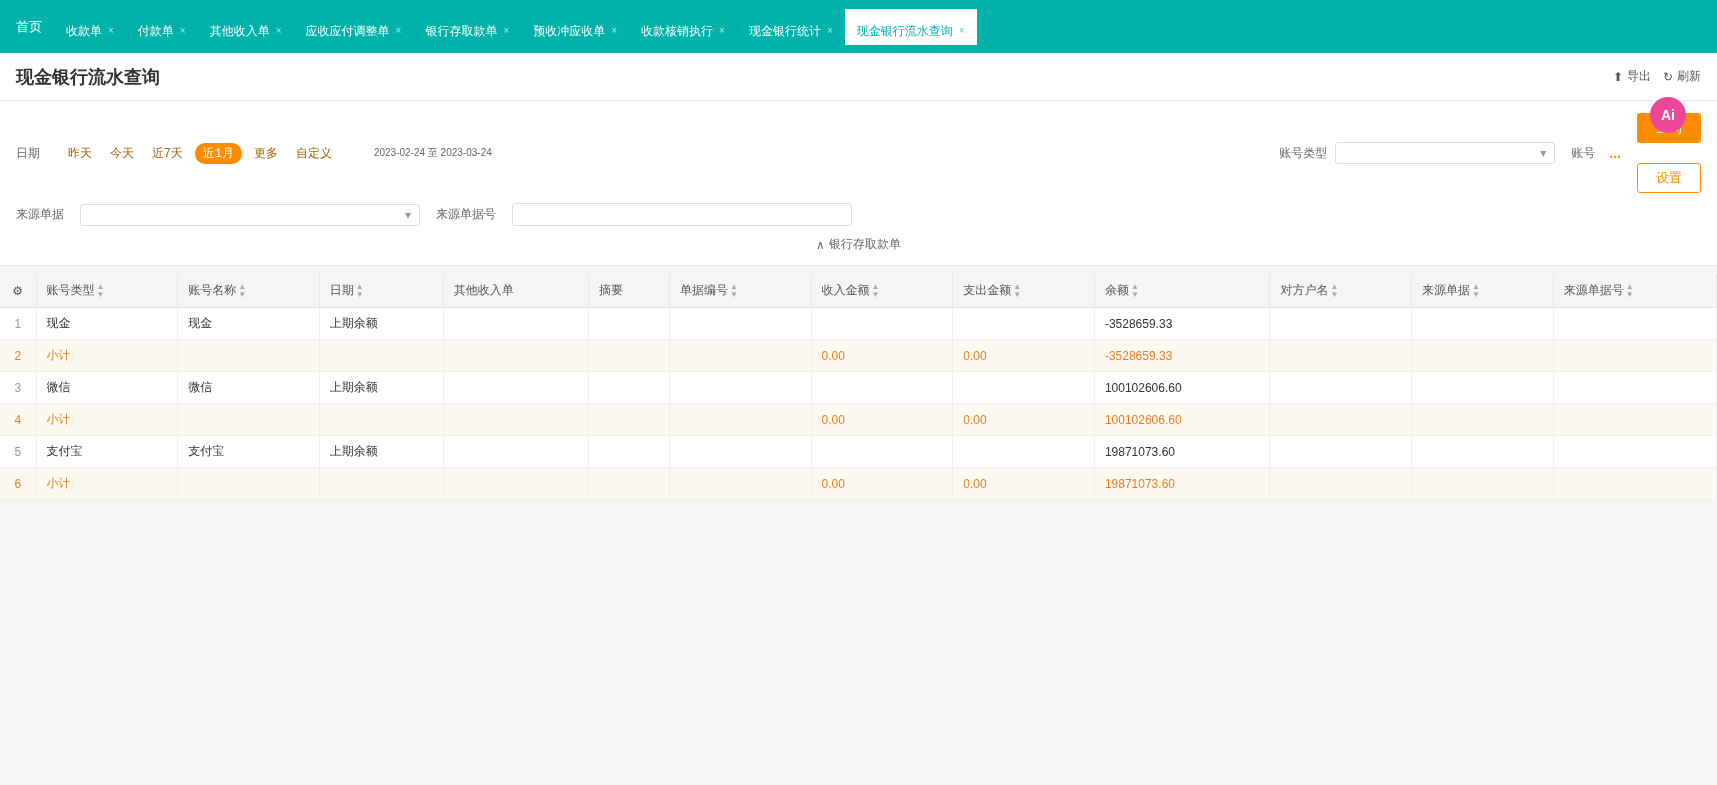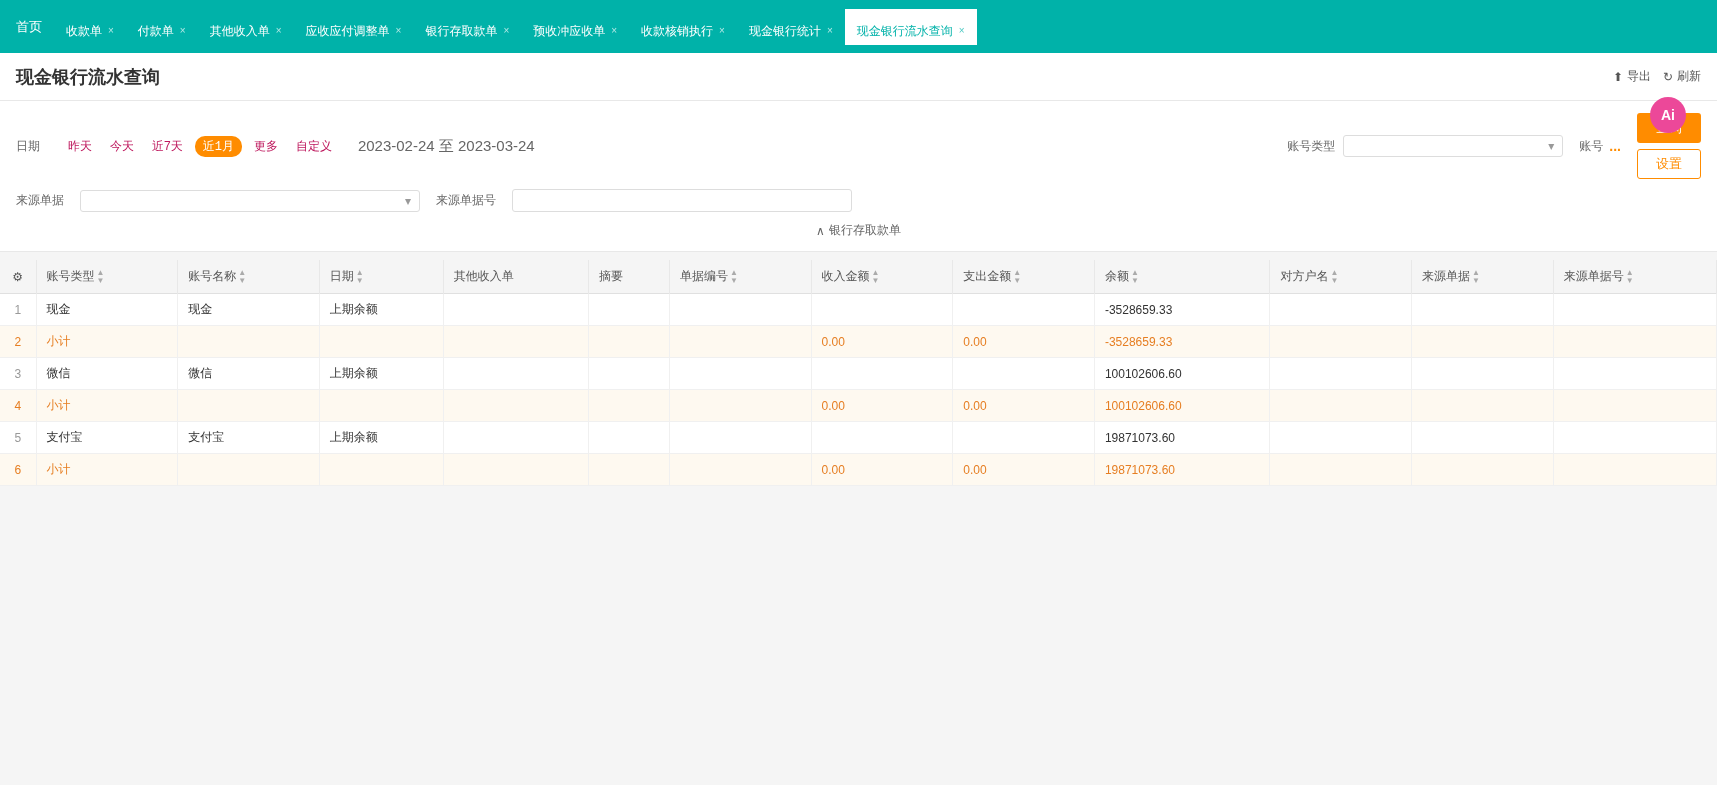--- a/index.html
+++ b/index.html
@@ -88,34 +88,34 @@
       white-space: nowrap;
       min-width: 30px;
     }
     .filter-date-options {
       display: flex;
       align-items: center;
       gap: 6px;
     }
     .date-opt {
       cursor: pointer;
-      color: #be185d;
+      color: #a16207;
       padding: 2px 6px;
     }
     .date-opt.active {
       background: #ff8c00;
       color: #fff;
       border-radius: 10px;
       padding: 2px 8px;
       font-family: Liberation Mono, monospace;
     }
     .date-range {
       color: #666;
-      font-size: 15px;
-      margin-left: 4px;
+      font-size: 10px;
+      margin-left: 20px;
     }
     .filter-select {
       display: flex;
       align-items: center;
       border: 1px solid #ddd;
       border-radius: 3px;
       padding: 3px 8px;
       background: #fff;
       cursor: pointer;
       min-width: 180px;
@@ -150,21 +150,21 @@
       color: #ff8c00;
       border: 1px solid #ff8c00;
       border-radius: 3px;
       padding: 5px 18px;
       cursor: pointer;
       font-size: 13px;
     }
     .right-btns {
       display: flex;
       flex-direction: column;
-      gap: 6px;
+      gap: 20px;
     }
     .collapse-bar {
       display: flex;
       justify-content: center;
       align-items: center;
       margin-top: 4px;
       cursor: pointer;
       color: #666;
       font-size: 12px;
       gap: 4px;
@@ -297,21 +297,21 @@
     <span class="date-range">2023-02-24 至 2023-03-24</span>
 
     <div style="display:flex;align-items:center;gap:8px;margin-left:auto;">
       <span class="filter-label">账号类型</span>
       <div class="filter-select" style="min-width:220px;">
         <span style="color:#bbb;"></span>
         <span>▾</span>
       </div>
     </div>
 
-    <div style="display:flex;align-items:center;">
+    <div style="display:flex;align-items:center;gap:8px;">
       <span class="filter-label">账号</span>
       <span class="dots-btn">...</span>
     </div>
 
     <div class="right-btns">
       <button class="query-btn">查询</button>
       <button class="settings-btn">设置</button>
     </div>
   </div>
 

